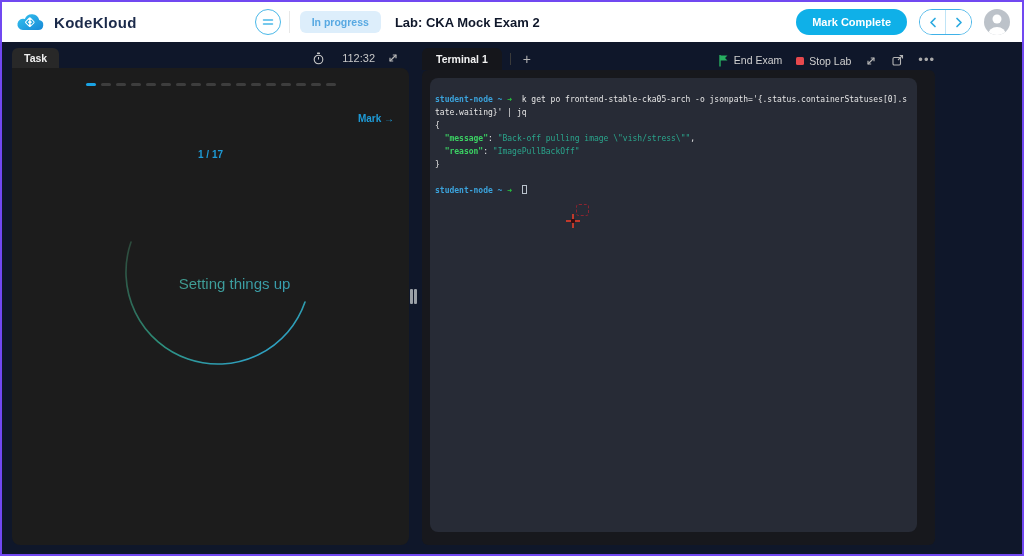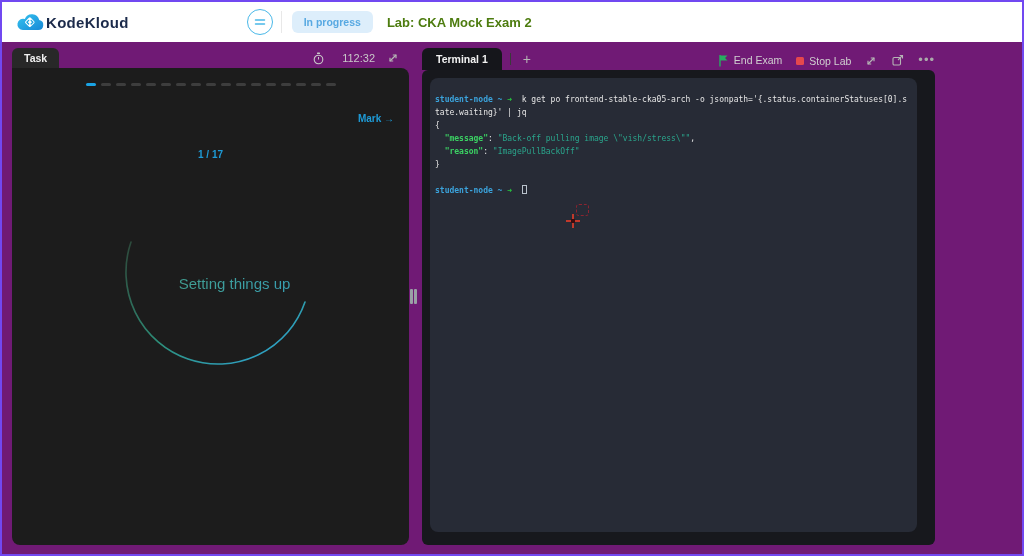--- a/index.html
+++ b/index.html
@@ -1,35 +1,35 @@
 <!DOCTYPE html>
 <html><head>
 <meta charset="utf-8">
 <style>
   * { margin:0; padding:0; box-sizing:border-box; }
   html,body { width:1024px; height:556px; background:#000; font-family:"Liberation Sans",sans-serif; }
   .frame { position:relative; width:1024px; height:556px; border:2px solid #7148f1; background:#000; overflow:hidden; }
 
   
   .header { position:relative; height:40px; background:#fff; display:flex; align-items:center; padding:0 12px; }
-  .logo-wrap { display:flex; align-items:center; }
+  .logo-wrap { display:flex; align-items:center; gap:8px; }
   .logo-text { font-size:15px; font-weight:bold; color:#1b2a4a; letter-spacing:.3px; }
   .menu-toggle { width:26px; height:26px; margin-left:118px; border:1.5px solid #49b8e8; border-radius:50%; background:#fff; display:flex; align-items:center; justify-content:center; cursor:pointer; }
   .hdr-divider { width:1px; height:22px; background:#e8e8e8; margin:0 10px 0 8px; }
   .status-badge { background:#ddeefb; color:#58a9e2; font-size:10.5px; font-weight:bold; padding:5px 12px; border-radius:6px; }
-  .lab-title { font-size:13px; font-weight:bold; color:#4d7c0f; margin-left:14px; }
+  .lab-title { font-size:13px; font-weight:bold; color:#0f172a; margin-left:14px; }
   .hdr-right { margin-left:auto; display:flex; align-items:center; gap:12px; }
   .mark-complete { background:#0fb0e8; color:#fff; border:none; font-family:inherit; font-size:11px; font-weight:bold; padding:7px 16px; border-radius:16px; cursor:pointer; }
   .nav-pill { display:flex; align-items:stretch; height:26px; border:1.5px solid #3fb2e8; border-radius:14px; background:#fff; overflow:hidden; }
   .nav-pill button { width:25px; background:#fff; border:none; display:flex; align-items:center; justify-content:center; cursor:pointer; }
   .nav-pill .sep { width:1px; background:#bfe4f6; }
   .avatar { width:26px; height:26px; border-radius:50%; background:#bcc2c9; display:flex; align-items:center; justify-content:center; overflow:hidden; cursor:pointer; }
 
   
-  .main { position:relative; height:512px; background:#701a75; }
+  .main { position:relative; height:512px; background:#0f172a; }
 
   
   .task-wrap { position:absolute; left:10px; top:6px; width:397px; height:497px; }
   .task-tabrow { display:flex; align-items:center; height:20px; }
   .task-tab { background:#282828; color:#f0f0f0; font-size:10.5px; font-weight:bold; padding:4px 12px 4px 12px; border-radius:6px 6px 0 0; height:20px; display:flex; align-items:center; cursor:pointer; }
   .task-tabrow .spacer { flex:1; }
   .timer { display:flex; align-items:center; gap:18px; color:#c9c9c9; font-size:11px; }
   .task-expand { margin:0 10px 0 12px; cursor:pointer; display:flex; }
   .task-body { position:relative; background:#1c1c1c; border-radius:0 8px 8px 8px; height:477px; overflow:hidden; }
   .steps { display:flex; justify-content:center; gap:5px; padding-top:15px; }
@@ -96,20 +96,42 @@
       <svg width="14" height="12" viewBox="0 0 14 12">
         <line x1="2.5" y1="4" x2="11.5" y2="4" stroke="#49b8e8" stroke-width="1.5" stroke-linecap="round"></line>
         <line x1="2.5" y1="8" x2="11.5" y2="8" stroke="#49b8e8" stroke-width="1.5" stroke-linecap="round"></line>
       </svg>
     </div>
     <div class="hdr-divider"></div>
 
     <span class="status-badge">In progress</span>
     <span class="lab-title">Lab: CKA Mock Exam 2</span>
 
+    <div class="hdr-right">
+      <button class="mark-complete">Mark Complete</button>
+      <div class="nav-pill">
+        <button>
+          <svg width="8" height="11" viewBox="0 0 8 11">
+              <polyline points="6,1.5 2,5.5 6,9.5" fill="none" stroke="#2aa9e0" stroke-width="1.7" stroke-linecap="round" stroke-linejoin="round"></polyline>
+            </svg>
+        </button>
+        <div class="sep"></div>
+        <button>
+          <svg width="8" height="11" viewBox="0 0 8 11">
+              <polyline points="2,1.5 6,5.5 2,9.5" fill="none" stroke="#2aa9e0" stroke-width="1.7" stroke-linecap="round" stroke-linejoin="round"></polyline>
+            </svg>
+        </button>
+      </div>
+      <div class="avatar">
+        <svg width="26" height="26" viewBox="0 0 26 26">
+          <circle cx="13" cy="10" r="4.5" fill="#fff"></circle>
+          <path d="M4 26 a9 8 0 0 1 18 0 z" fill="#fff"></path>
+        </svg>
+      </div>
+    </div>
   </div>
 
   <div class="main">
 
     <div class="task-wrap">
       <div class="task-tabrow">
         <div class="task-tab">Task</div>
         <div class="spacer"></div>
         <div class="timer">
           <svg width="11" height="13" viewBox="0 0 11 13">

